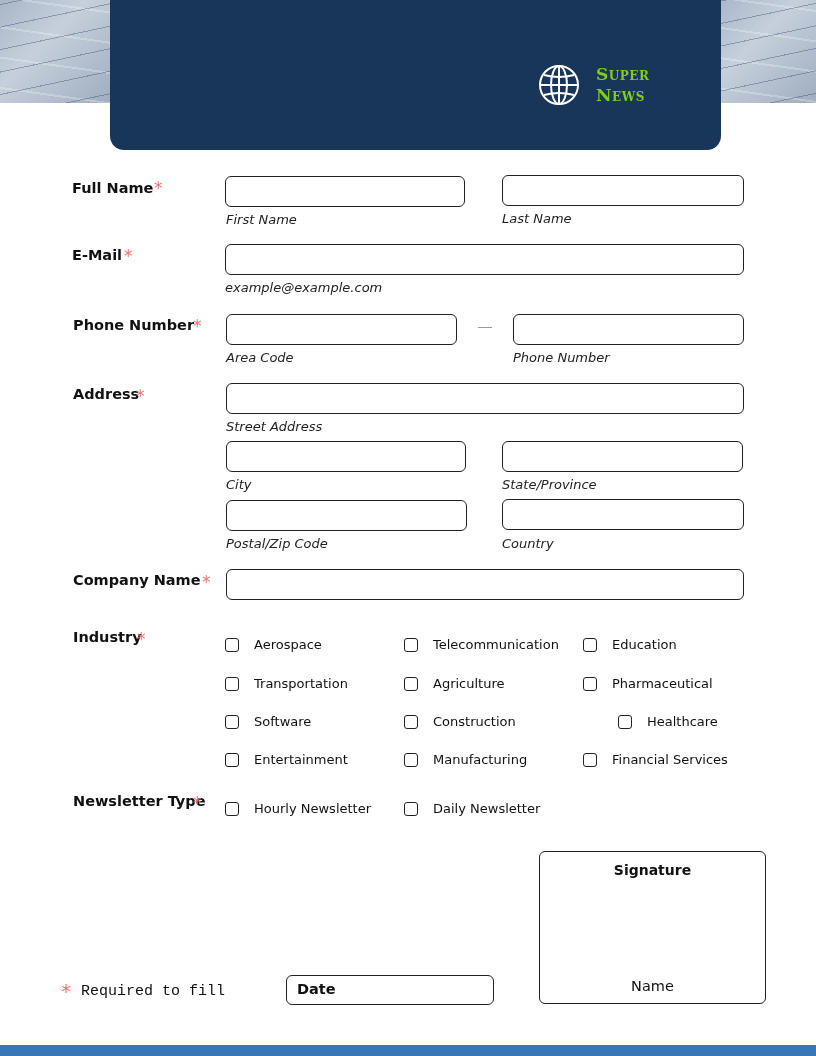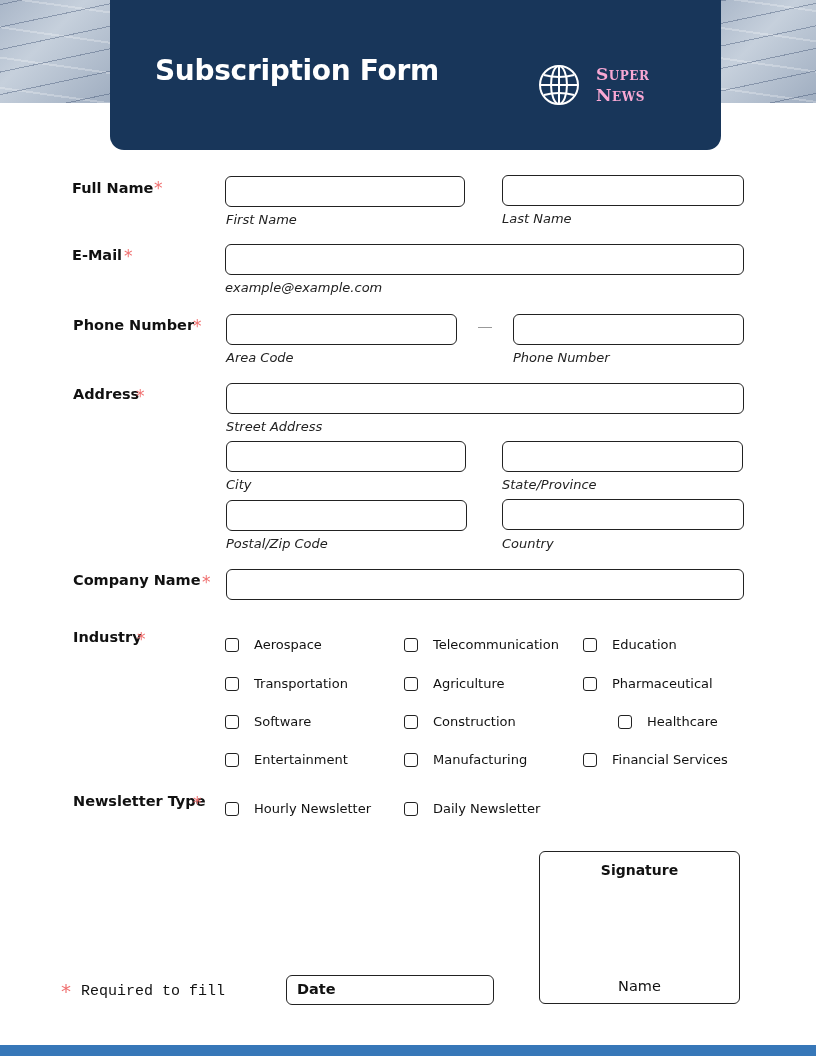--- a/index.html
+++ b/index.html
@@ -22,21 +22,21 @@
     background: #18365a; border-radius: 0 0 14px 14px;
   }
   .header-title {
     position: absolute; left: 45px; top: 52px;
     color: #fff; font-family: "DejaVu Sans", sans-serif; font-weight: bold;
     font-size: 28px; line-height: 38px; letter-spacing: -0.3px;
   }
   .brand { position: absolute; left: 428px; top: 64px; display: flex; align-items: center; }
   .brand svg { width: 42px; height: 42px; }
   .brand-text {
-    margin-left: 16px; color: #f9a8d4; font-family: "DejaVu Serif", "Liberation Serif", serif;
+    margin-left: 16px; color: #84cc16; font-family: "DejaVu Serif", "Liberation Serif", serif;
     font-weight: bold; font-size: 17px; line-height: 21px; font-variant: small-caps; letter-spacing: 0.5px;
   }
 
   .label {
     position: absolute; font-weight: bold; font-size: 14.5px; color: #111; white-space: nowrap;
   }
   .req { color: #f07070; font-weight: normal; font-size: 17px; position: absolute; }
 
   .field {
     position: absolute; height: 31px; border: 1.3px solid #222; border-radius: 6px; background: #fff;
@@ -45,21 +45,21 @@
     position: absolute; font-style: italic; font-size: 13px; color: #222; white-space: nowrap;
     font-family: "DejaVu Sans", sans-serif;
   }
   .dash { position: absolute; left: 478px; top: 327px; width: 14px; height: 1px; background: #999; }
 
   .cb { position: absolute; display: flex; align-items: center; }
   .cb .box { width: 14px; height: 14px; border: 1.3px solid #222; border-radius: 3px; background: #fff; }
   .cb .txt { margin-left: 15px; font-size: 13px; color: #111; white-space: nowrap; }
 
   .sig {
-    position: absolute; left: 539px; top: 851px; width: 201px; height: 153px;
+    position: absolute; left: 539px; top: 851px; width: 227px; height: 153px;
     border: 1.3px solid #222; border-radius: 6px;
   }
   .sig-title { position: absolute; top: 10px; width: 100%; text-align: center; font-weight: bold; font-size: 14px; }
   .sig-name { position: absolute; top: 126px; width: 100%; text-align: center; font-size: 14.5px; }
 
   .date-box {
     position: absolute; left: 286px; top: 975px; width: 208px; height: 30px;
     border: 1.3px solid #222; border-radius: 6px;
   }
   .date-label { position: absolute; left: 10px; top: 5px; font-weight: bold; font-size: 14.5px; }
@@ -70,21 +70,20 @@
 
   .footer-bar { position: absolute; left: 0; top: 1045px; width: 816px; height: 11px; background: #3777b8; }
 </style>
 </head>
 <body>
 
 <div class="texture left"></div>
 <div class="texture right"></div>
 <div class="header">
   <div class="header-title">
-    <div>Subscription Form</div>
   </div>
   <div class="brand">
     <svg viewBox="0 0 42 42" fill="none" stroke="#fff" stroke-width="2">
       <circle cx="21" cy="21" r="19"></circle>
       <ellipse cx="21" cy="21" rx="8" ry="19"></ellipse>
       <line x1="21" y1="2" x2="21" y2="40"></line>
       <line x1="2" y1="21" x2="40" y2="21"></line>
       <path d="M6 11 Q21 15 36 11"></path>
       <path d="M6 31 Q21 27 36 31"></path>
     </svg>

